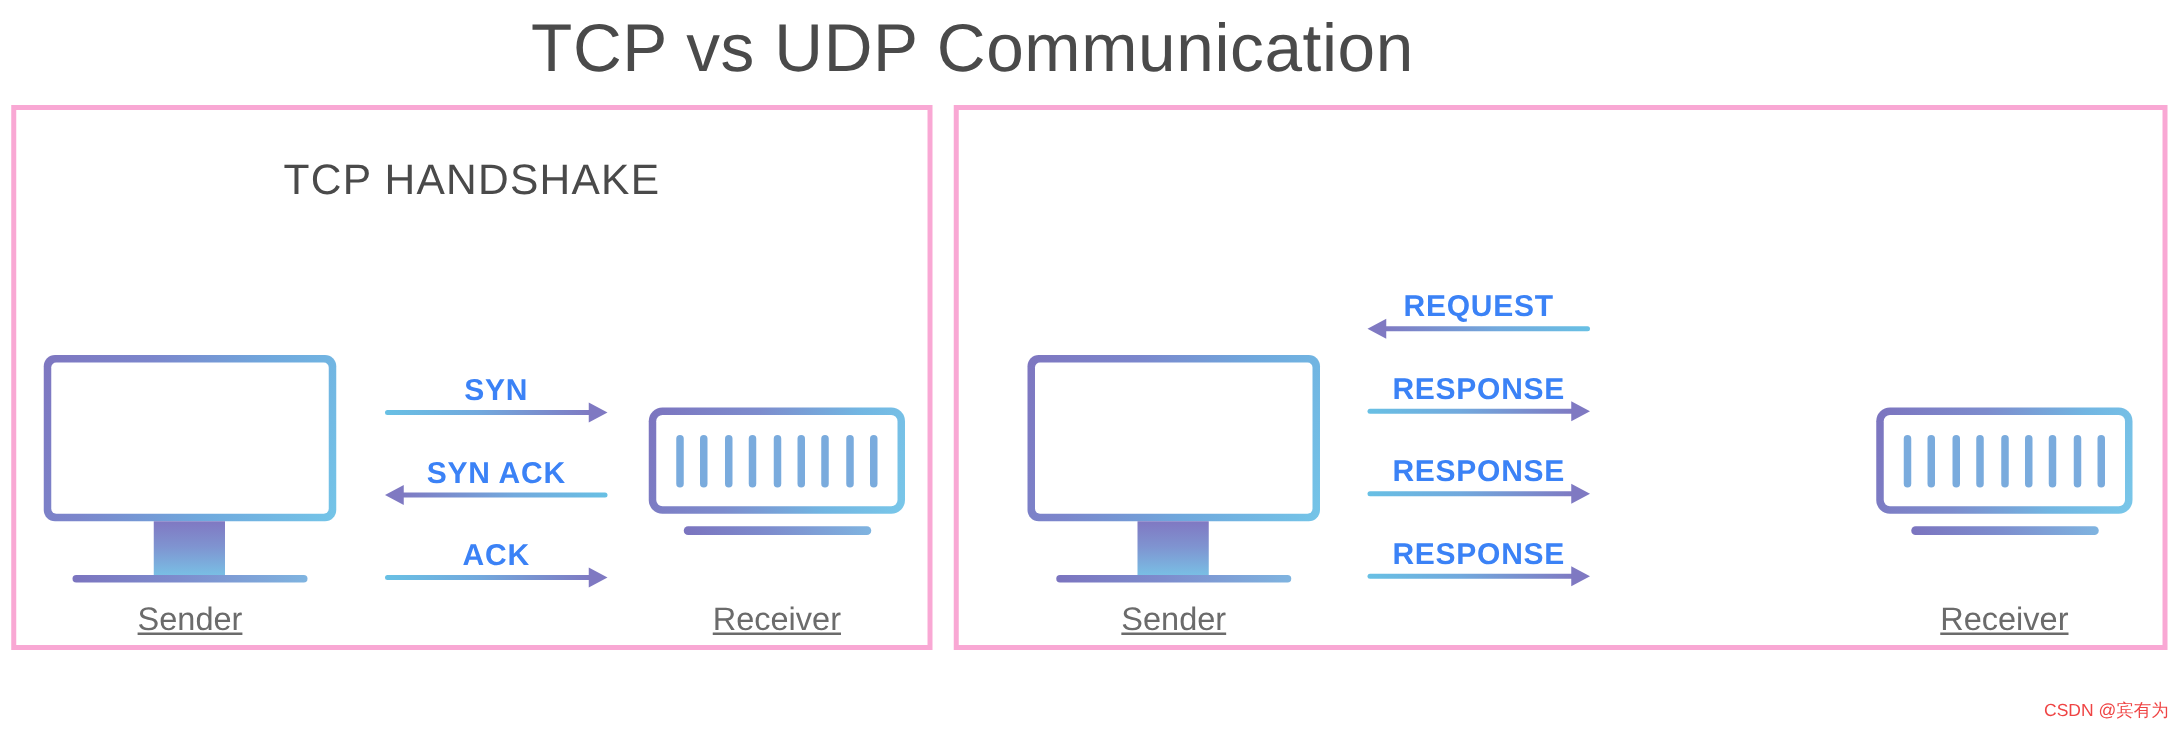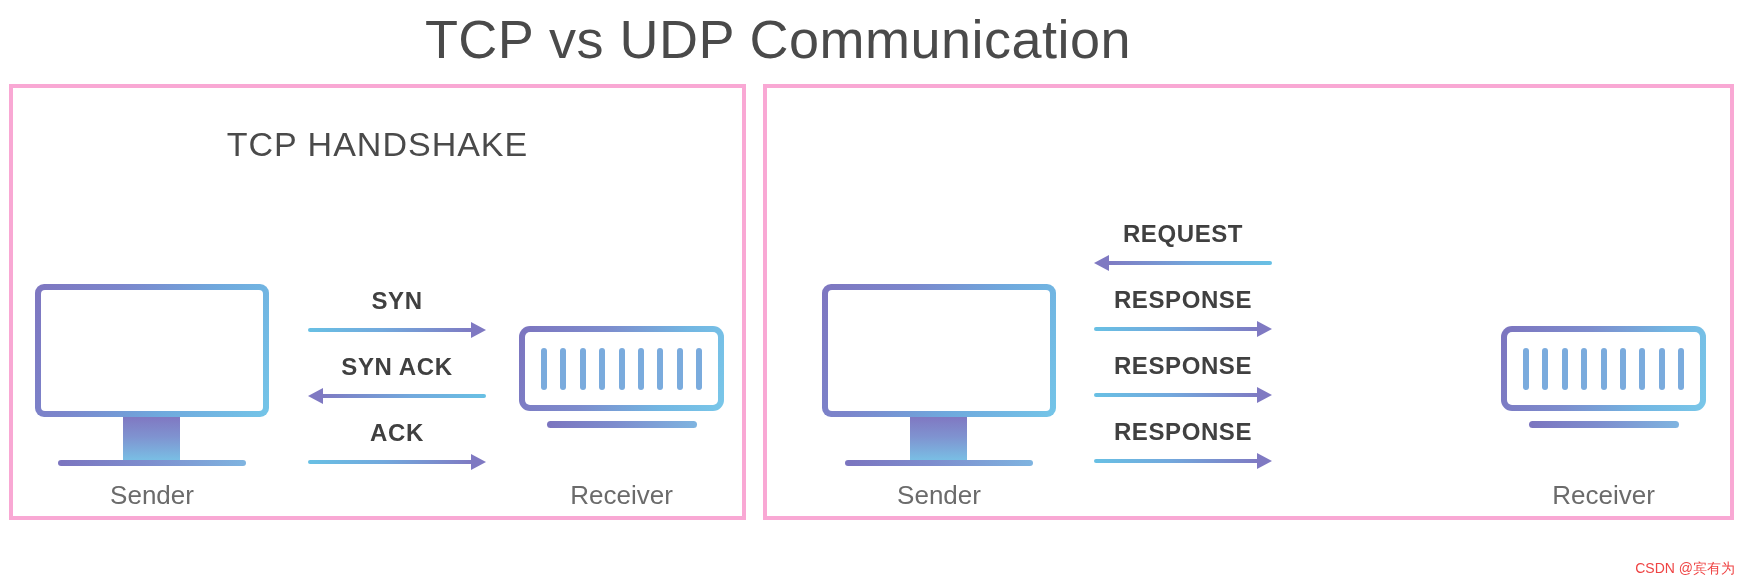--- a/index.html
+++ b/index.html
@@ -147,34 +147,35 @@
   }
 
   
   .device-label {
     position: absolute;
     font-size: 26px;
     font-weight: 400;
     color: #6b6b6b;
     text-align: center;
     white-space: nowrap;
+    text-decoration: underline;
   }
 
   
   .msg {
     position: absolute;
   }
   .msg-label {
     position: absolute;
-    top: 0;
+    top: 12px;
     width: 100%;
     text-align: center;
     font-size: 24px;
     font-weight: bold;
-    color: #404040;
+    color: #3b82f6;
     letter-spacing: 0.6px;
     white-space: nowrap;
     line-height: 30px;
   }
   .msg-arrow {
     position: absolute;
     top: 36px;
     left: 0;
     width: 100%;
     height: 16px;

